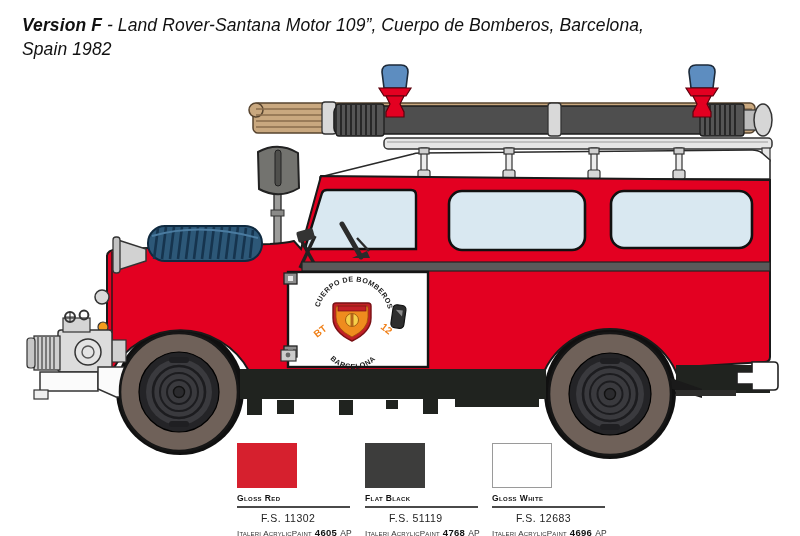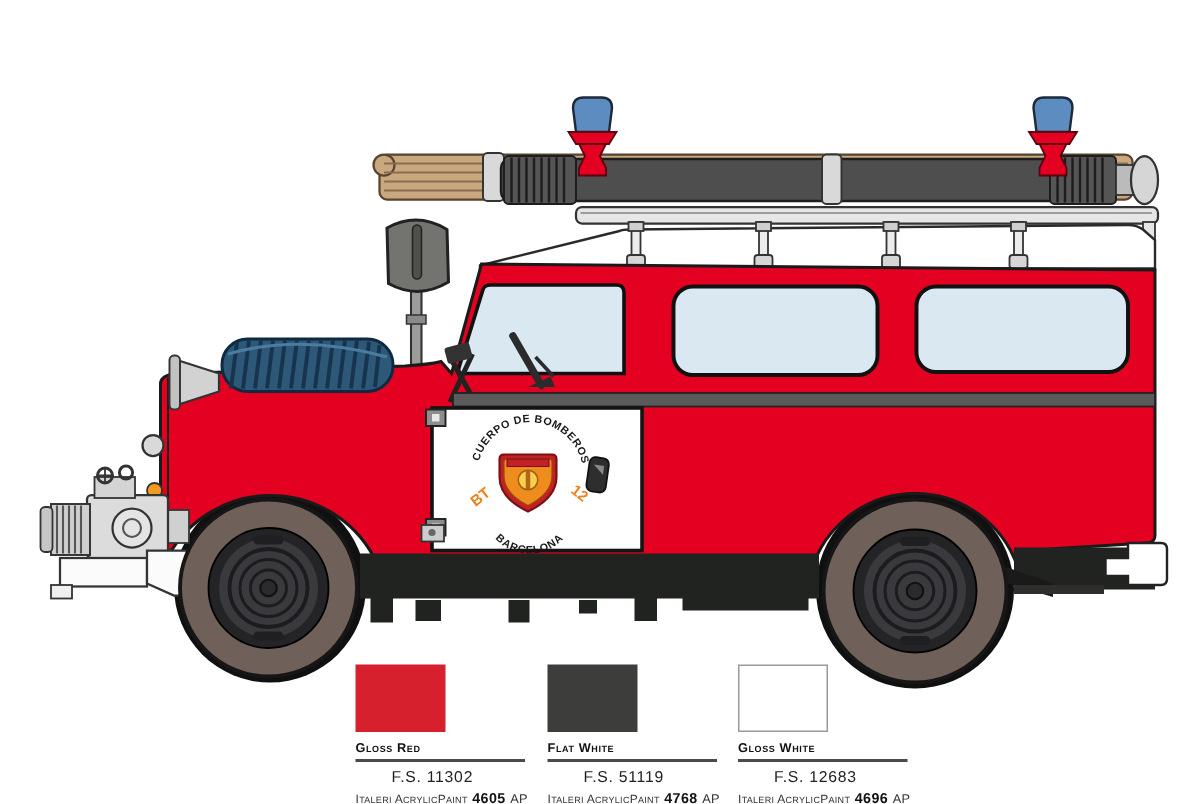--- a/index.html
+++ b/index.html
@@ -20,20 +20,22 @@
          display:flex;align-items:baseline;gap:3px;white-space:nowrap;}
   .brand b{font-size:9.5px;letter-spacing:.3px;color:#111;font-variant:normal;}
   .brand .suffix{font-variant:normal;font-size:8.5px;}
 </style>
 </head>
 <body>
 
 <div class="page">
 
   <div class="title">
+    <div><b>Version F</b> <span>- Land Rover-Santana Motor 109”, Cuerpo de Bomberos, Barcelona,</span></div>
+    <div>Spain 1982</div>
   </div>
 
   <svg class="truck-svg" width="800" height="536" viewBox="0 0 800 536">
 
     <g>
       <rect x="253" y="103" width="502" height="30" rx="5" style="fill:var(--ladder_wood)" stroke="#57442f" stroke-width="1.5"></rect>
       <circle cx="256" cy="110" r="7" style="fill:var(--ladder_wood)" stroke="#57442f" stroke-width="1.5"></circle>
       <path d="M256,109 H752 M256,115 H752 M256,121 H752 M256,127 H752" stroke="#8a6d4e" stroke-width="1.4" fill="none"></path>
     </g>
 
@@ -242,21 +244,21 @@
     <div class="fs">F.S. 11302</div>
     <div class="brand">
         <span>Italeri AcrylicPaint</span>
         <b>4605</b>
         <span class="suffix">AP</span>
       </div>
   </div>
 
   <div class="swatch" style="left:365px">
     <div class="chip" style="background: rgb(61, 61, 60);"></div>
-    <div class="sname">Flat White</div>
+    <div class="sname">Flat Black</div>
     <div class="rule"></div>
     <div class="fs">F.S. 51119</div>
     <div class="brand">
         <span>Italeri AcrylicPaint</span>
         <b>4768</b>
         <span class="suffix">AP</span>
       </div>
   </div>
 
   <div class="swatch" style="left:492px">

